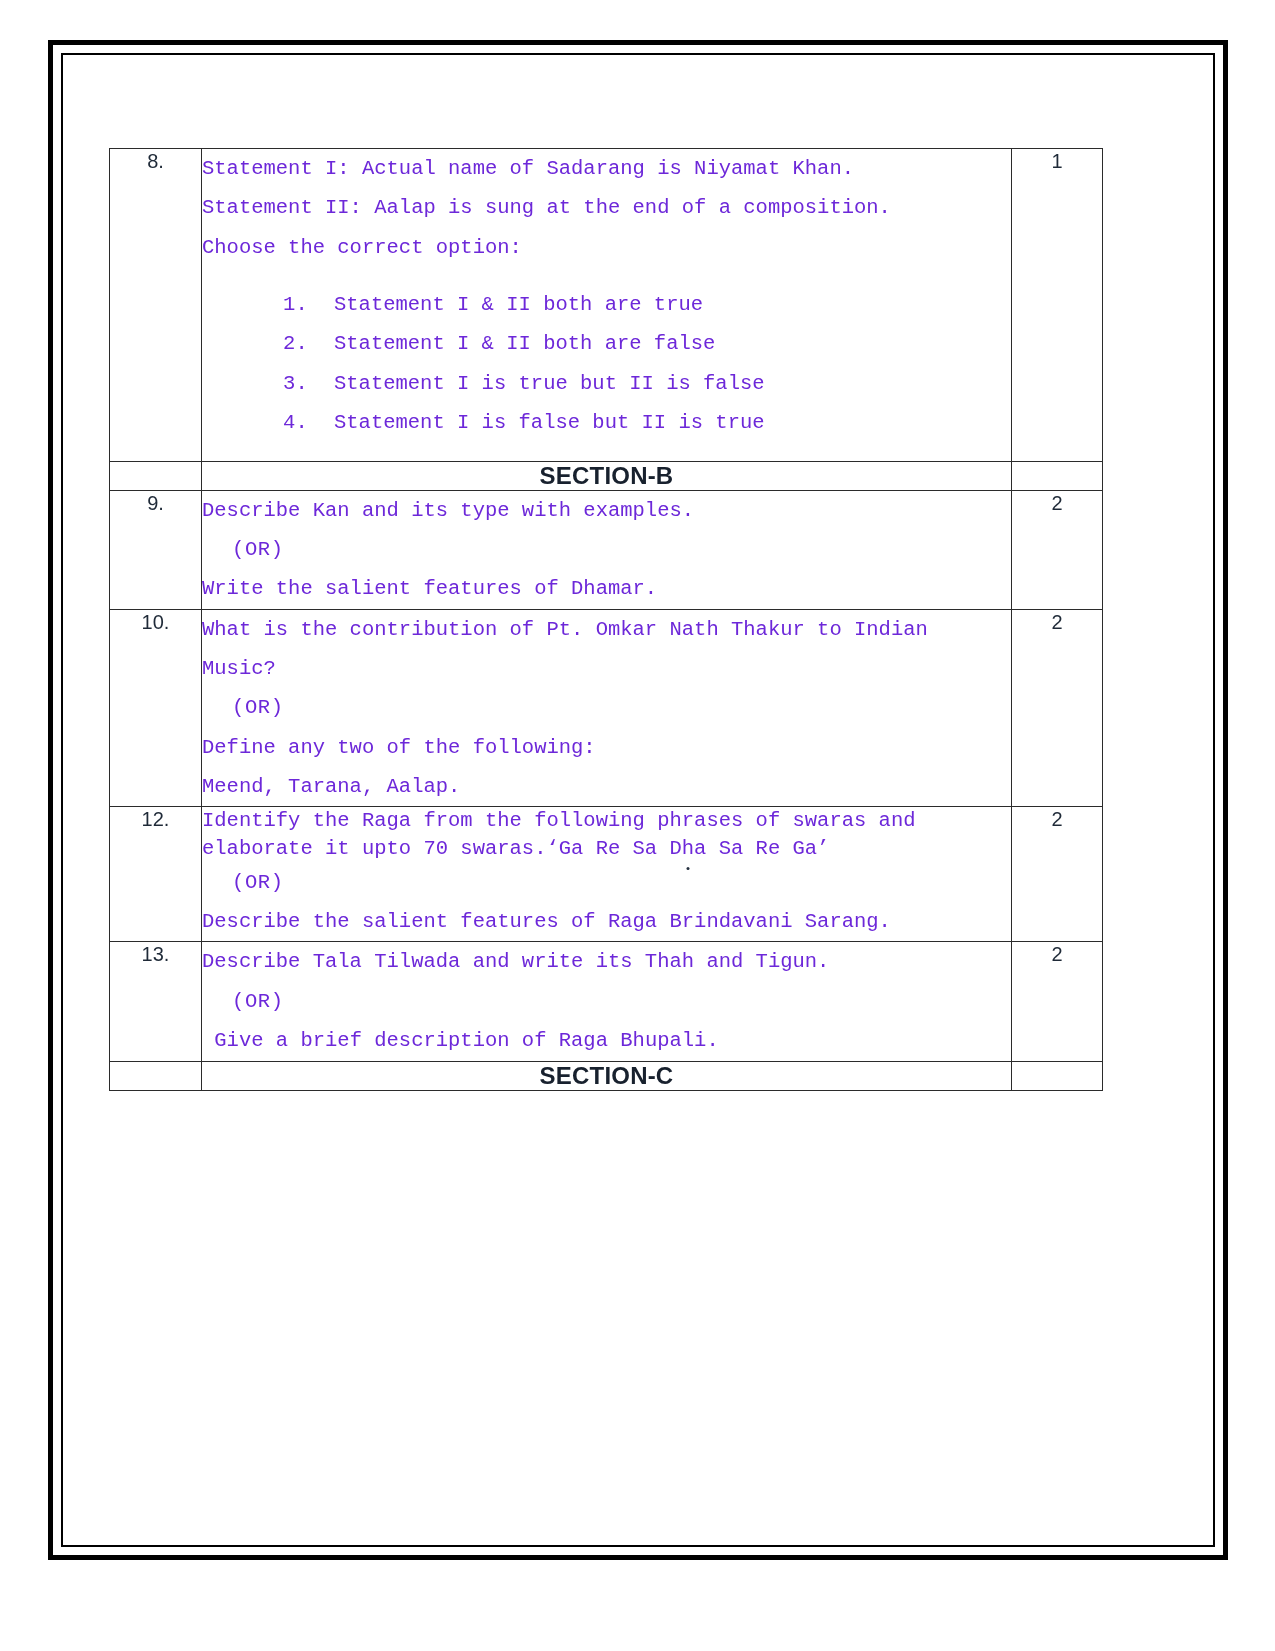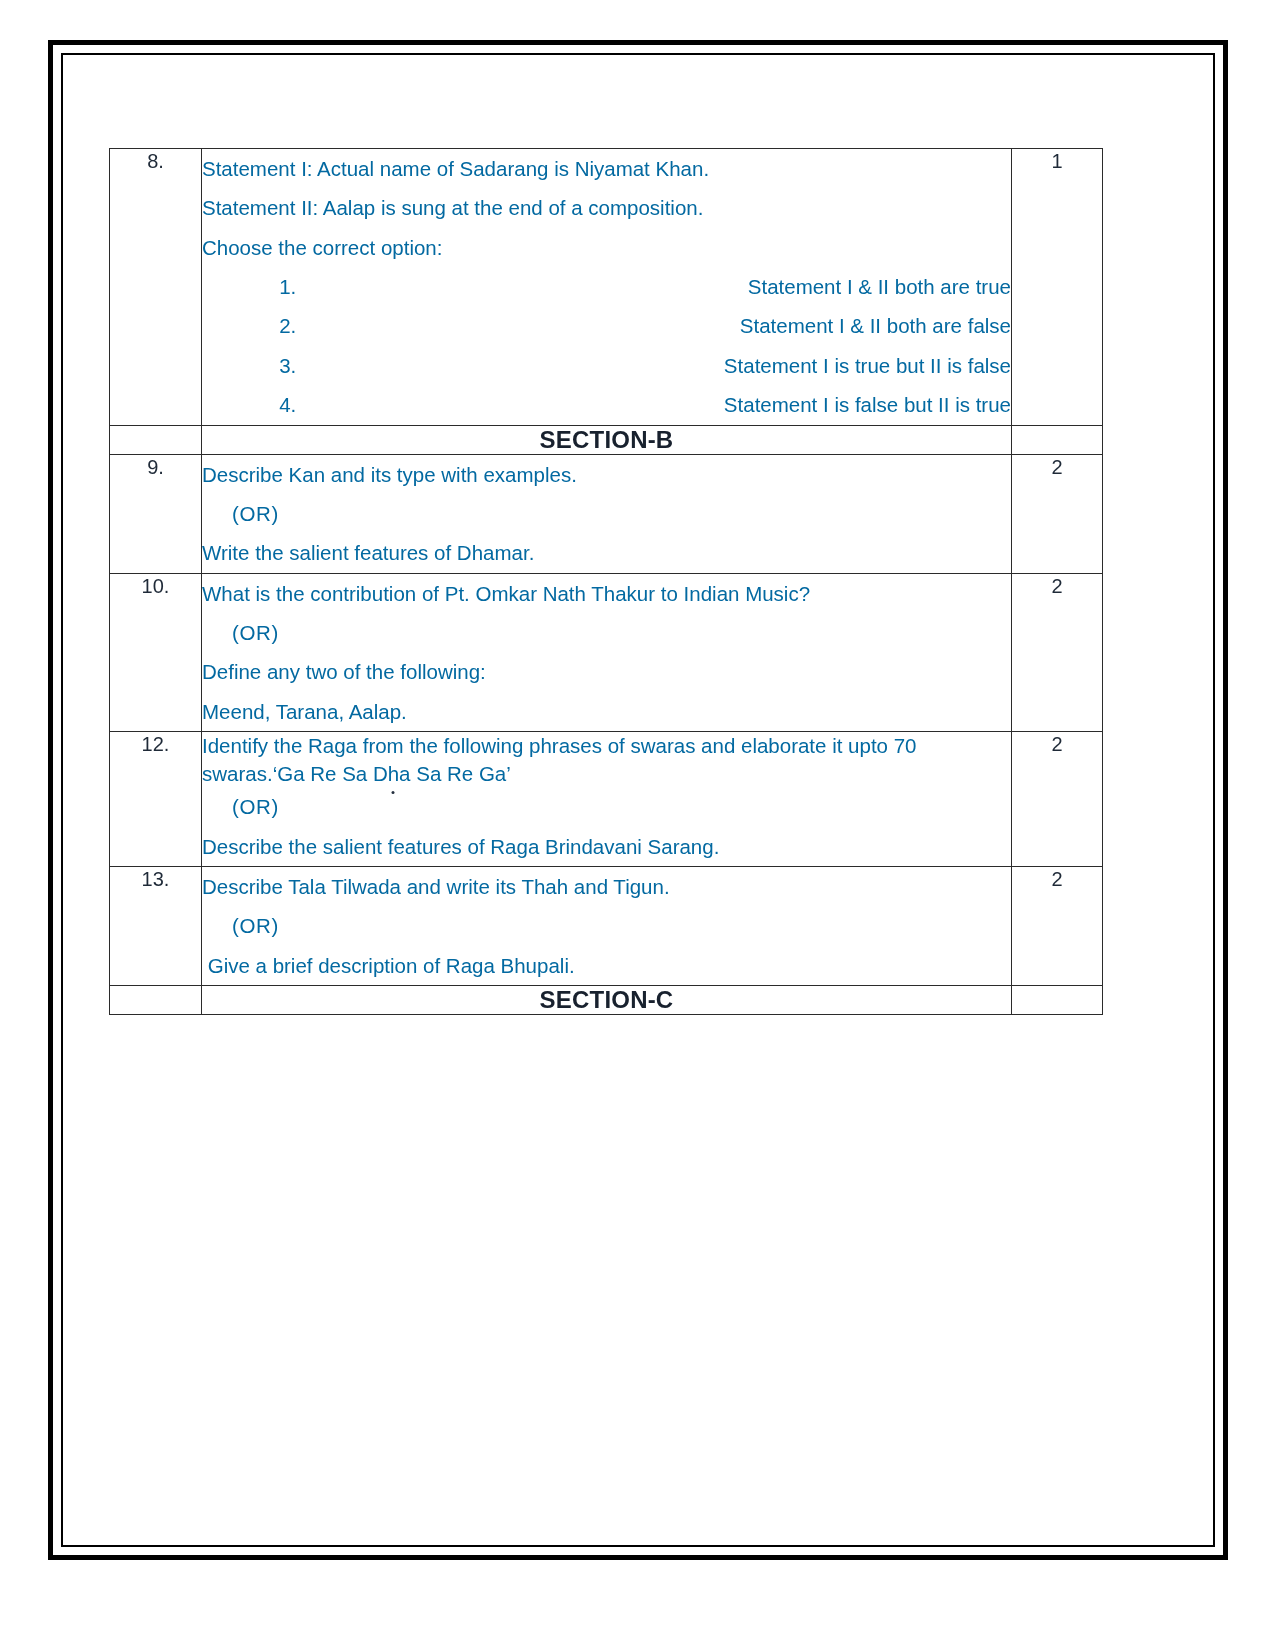--- a/index.html
+++ b/index.html
@@ -76,40 +76,40 @@
     padding: 8px 4px 0 0;
     color: #1f2a38;
   }
   .qmarks.empty { padding: 0; }
 
   
   .qbody {
     padding: 8px 14px 14px 12px;
     font-size: 20.5px;
     line-height: 1.92;
-    color: #0369a1;
+    color: #6d28d9;
+    font-family: Liberation Mono, monospace;
   }
   .qbody .line {
     white-space: pre-wrap;
   }
   .qbody .line.tight {
     line-height: 1.35;
   }
   .qbody .or {
     text-align: left;
     letter-spacing: 0.6px;
     padding-left: 30px;
   }
 
   
   ol.opts {
-    margin: 0;
+    margin: 18px;
     padding: 0 0 0 100px;
     list-style-position: outside;
-    text-align: right;
   }
   ol.opts li {
     font-size: 20.5px;
     line-height: 1.92;
     padding-left: 14px;
   }
 
   
   .section-head {
     text-align: center;

